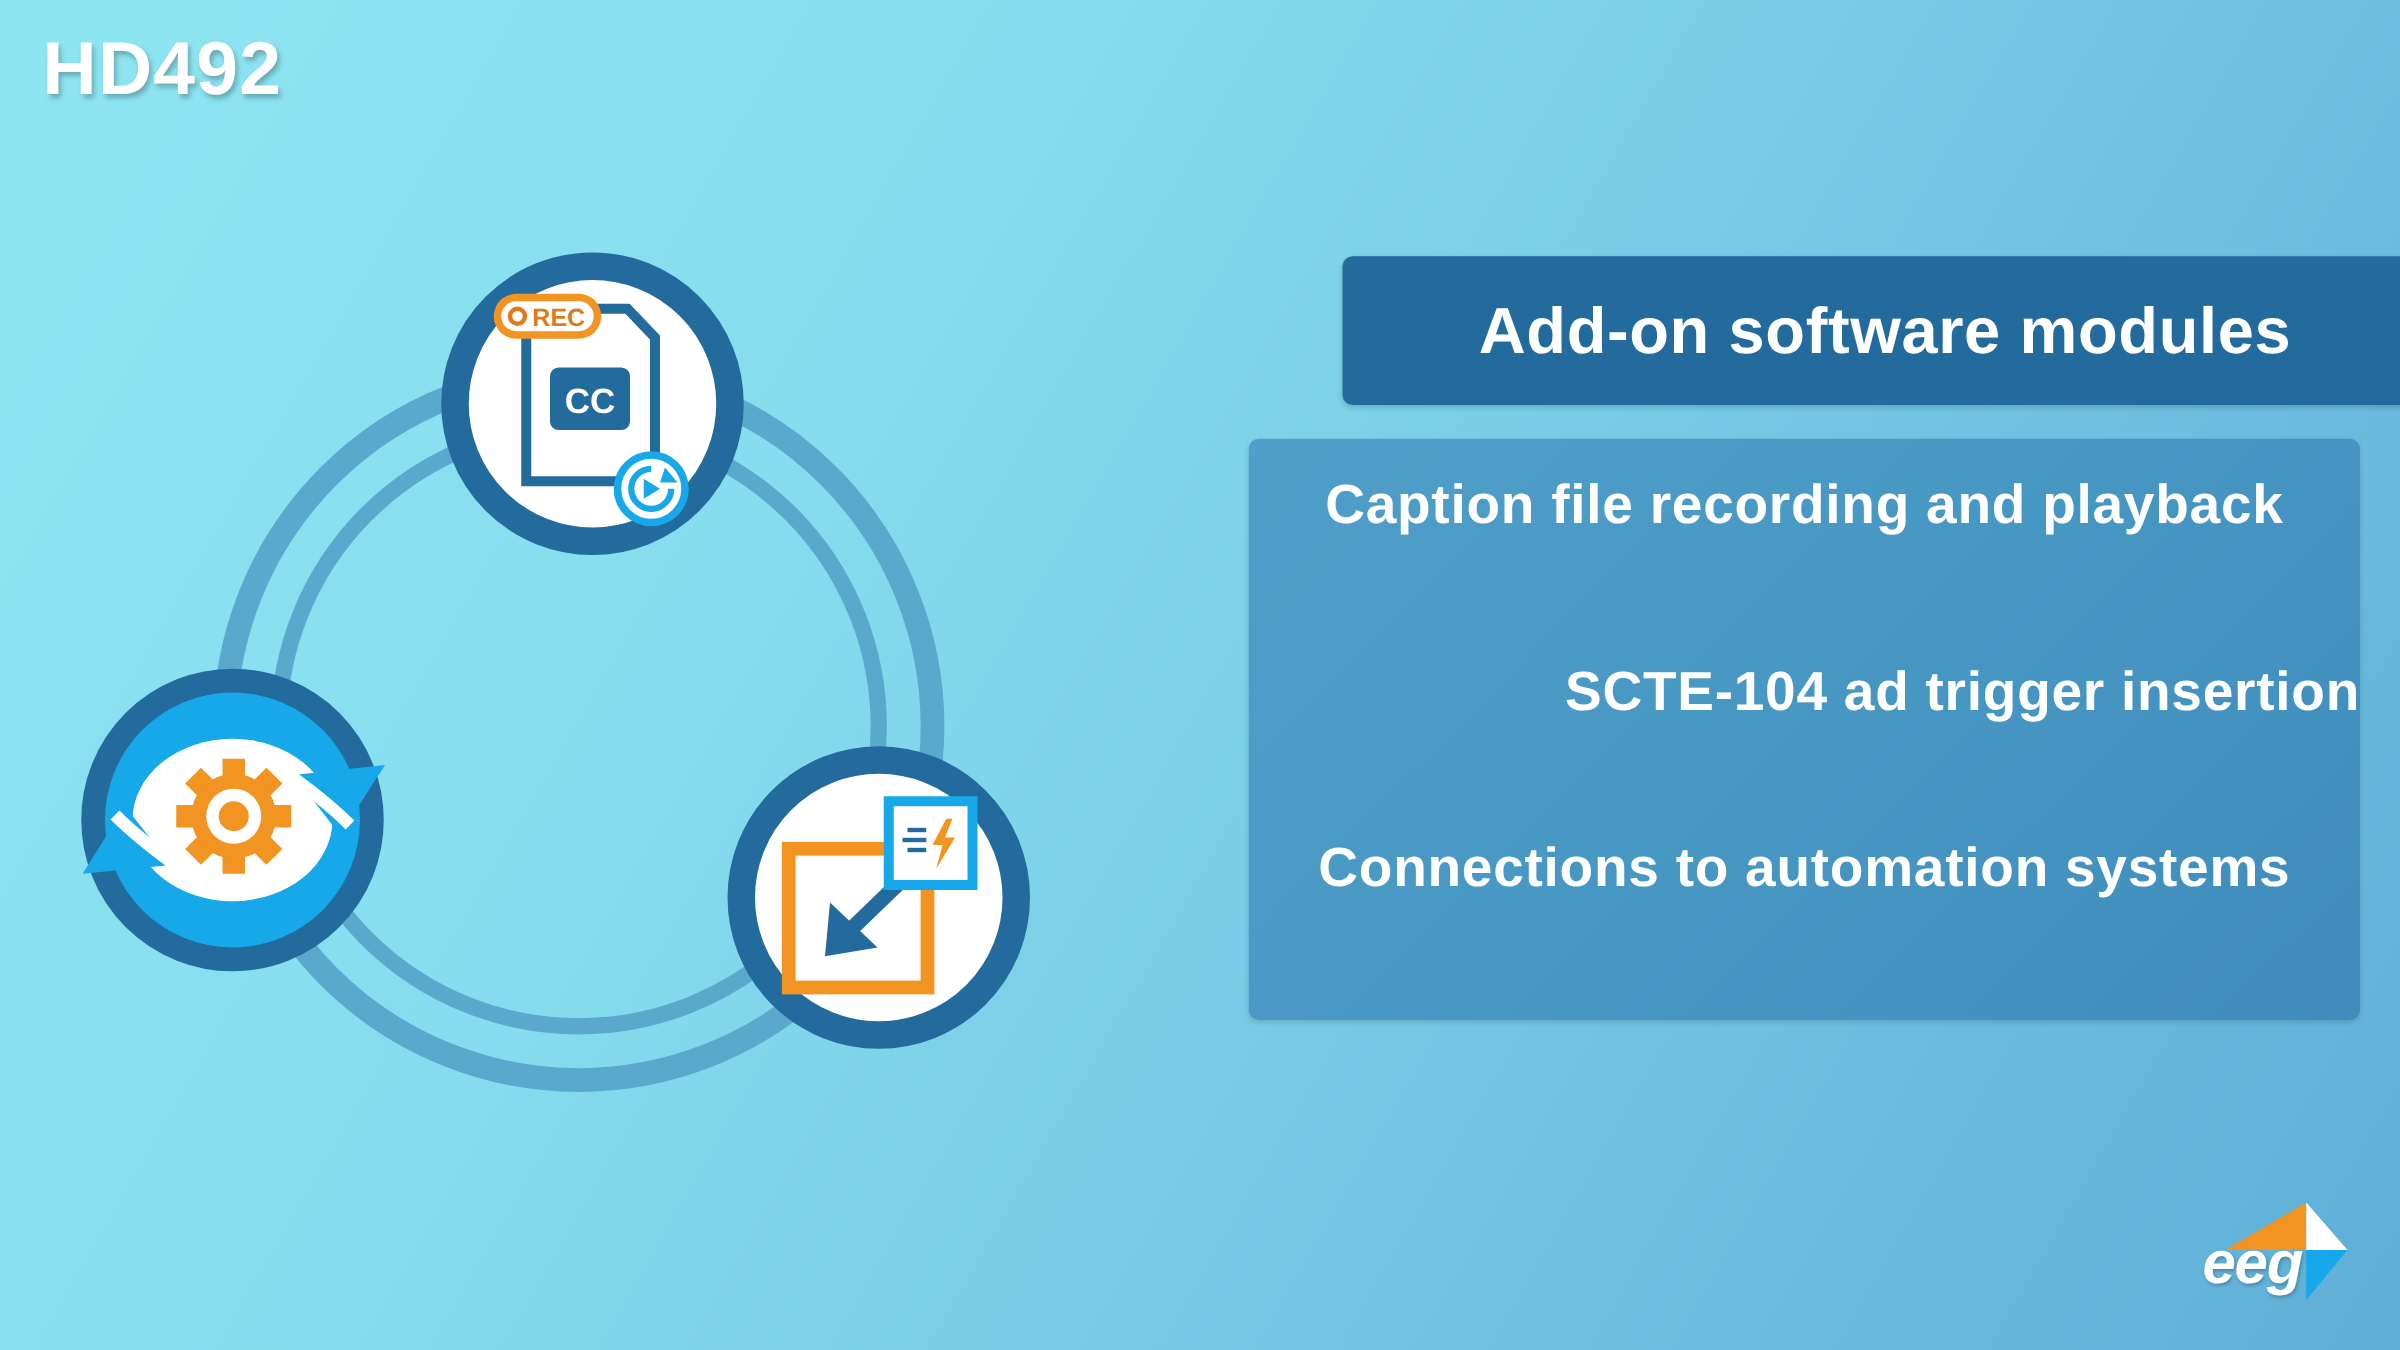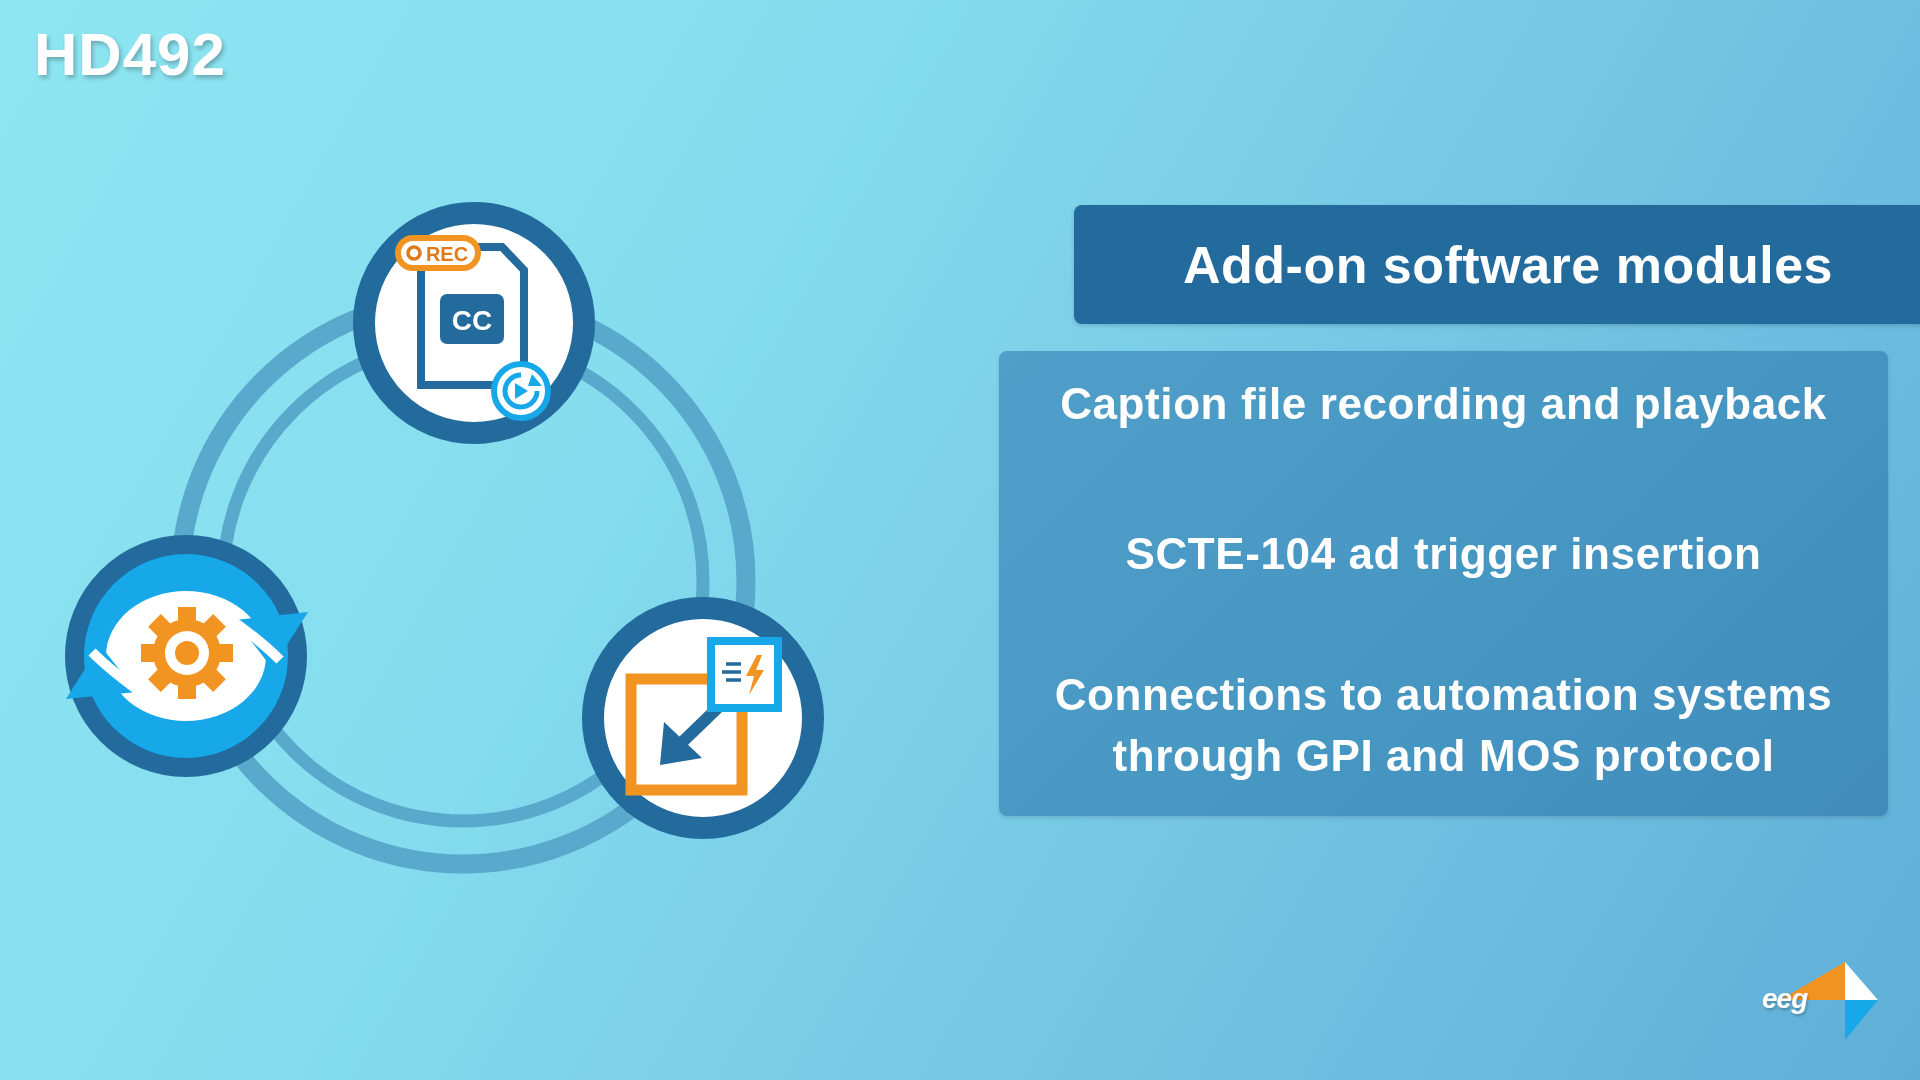--- a/index.html
+++ b/index.html
@@ -32,21 +32,21 @@
     text-decoration: underline;
   }
   .panel .item {
     position:absolute; left:0; width:100%; text-align:center;
     color:#fff; font-weight:bold; font-size:44px; line-height:61px;
     letter-spacing:0.6px;
   }
   .logo { position:absolute; left:1760px; top:955px; width:130px; height:95px; }
   .logo .txt {
     position:absolute; left:2px; top:28px;
-    font-size:28px; font-weight:bold; font-style:italic; color:#fff;
+    font-size:48px; font-weight:bold; font-style:italic; color:#fff;
     letter-spacing:-1px;
     text-shadow: 1px 2px 3px rgba(0,0,0,0.25);
   }
 </style>
 </head>
 <body>
 
 <div class="brand">HD492</div>
 
 <svg class="diagram" viewBox="0 0 900 1080" width="900" height="1080">
@@ -113,23 +113,22 @@
     <polygon points="757,655 746,676 754,676 749,695 764,670 756,670 762,655" fill="#f29422"></polygon>
   </g>
 </svg>
 
 <div class="header-box">
   <span>Add-on software modules</span>
 </div>
 
 <div class="panel">
   <div class="item" style="top:22px;">Caption file recording and playback</div>
-  <div class="item" style="top:172px;">SCTE-104 ad trigger insertion</div>
+  <div class="item" style="top:172px;text-align:right;">SCTE-104 ad trigger insertion</div>
   <div class="item" style="top:313px;">Connections to automation systems</div>
-  <div class="item" style="top:374px;">through GPI and MOS protocol</div>
 </div>
 
 <div class="logo">
   <svg width="130" height="95" viewBox="0 0 130 95">
     <polygon points="20,45 85,7 85,45" fill="#f29422"></polygon>
     <polygon points="85,7 85,45 118,45" fill="#ffffff"></polygon>
     <polygon points="85,45 118,45 85,85" fill="#16a8e8"></polygon>
   </svg>
   <span class="txt">eeg</span>
 </div>

